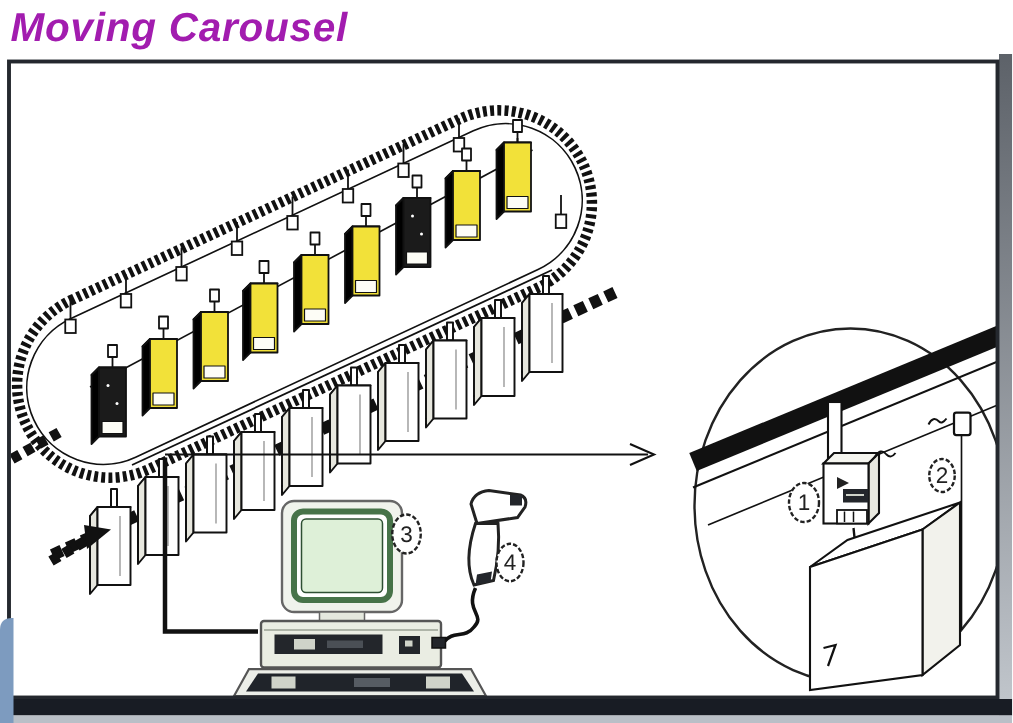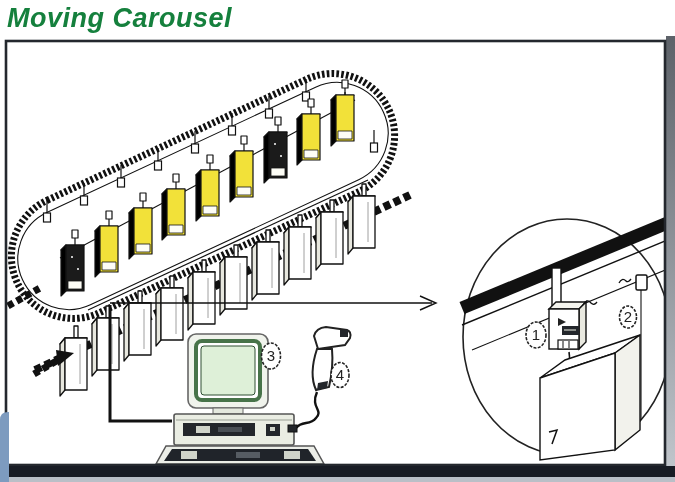--- a/index.html
+++ b/index.html
@@ -1,19 +1,19 @@
 <!DOCTYPE html>
 <html><head>
 <meta charset="utf-8">
 <style>
   html,body{margin:0;padding:0;background:#ffffff;}
   .stage{position:relative;width:675px;height:482px;background:#ffffff;overflow:hidden;
          font-family:"Liberation Sans",sans-serif;}
   .title{position:absolute;left:7px;top:0px;margin:0;font-size:27px;line-height:36px;
-         font-weight:bold;font-style:italic;color:#15803d;letter-spacing:.5px;}
+         font-weight:bold;font-style:italic;color:#a21caf;letter-spacing:.5px;}
   svg{position:absolute;left:0;top:0;}
   .ink{stroke:#111;fill:none;}
   text.callout{font-family:"Liberation Sans",sans-serif;font-size:15px;fill:#222;
                text-anchor:middle;font-weight:400;}
 </style>
 </head>
 <body>
 
 <div class="stage">
   <h1 class="title">Moving Carousel</h1>

